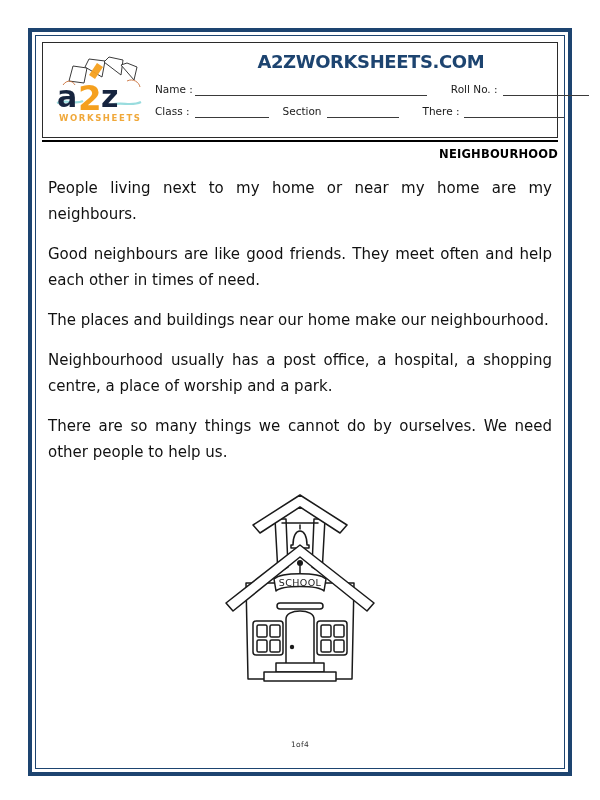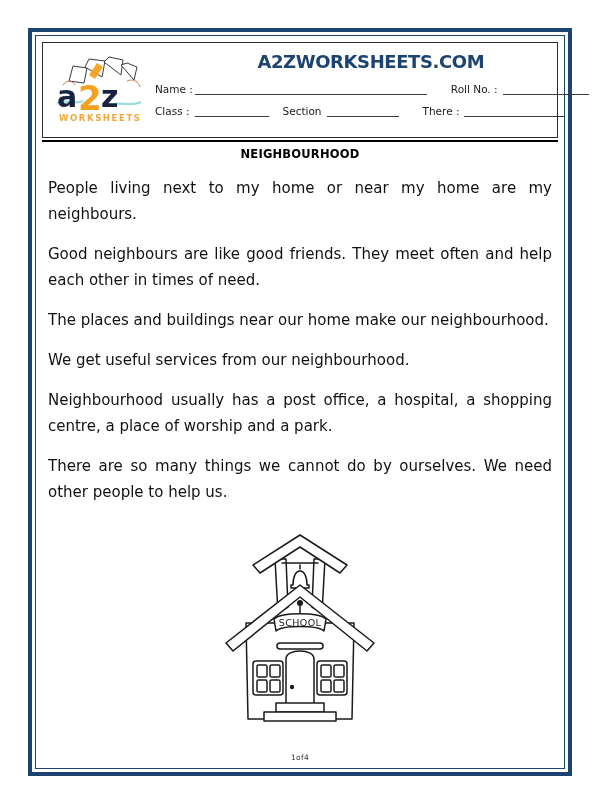--- a/index.html
+++ b/index.html
@@ -91,21 +91,21 @@
 
   .fields {
     margin-top: 6px;
     padding-right: 10px;
     font-family: "DejaVu Sans", sans-serif;
     font-size: 10.5px;
     color: #1a1a1a;
   }
   .field-row {
     display: flex;
-    align-items: flex-start;
+    align-items: center;
     margin-bottom: 9px;
   }
   .field-row:last-child { margin-bottom: 0; }
 
   .field-label {
     white-space: nowrap;
     font-size: 10.5px;
     line-height: 13px;
   }
   .blank {
@@ -120,21 +120,21 @@
   .blank-date   { width: 100px; margin-left: 5px; }
   .gap-lg { width: 24px; flex: 0 0 24px; }
   .gap-sm { width: 14px; flex: 0 0 14px; }
 
   
   .title-rule {
     border-top: 2px solid #000000;
     margin-top: 2px;
   }
   .worksheet-title {
-    text-align: center;
+    text-align: right;
     font-weight: bold;
     font-size: 11.5px;
     letter-spacing: 0.2px;
     margin-top: 5px;
     color: #000;
   }
 
   
   .body-text {
     margin-top: 14px;
@@ -154,21 +154,21 @@
     margin-top: 22px;
     display: flex;
     justify-content: center;
   }
 
   
   .footer {
     position: absolute;
     left: 0;
     right: 0;
-    bottom: 0;
+    bottom: 13px;
     text-align: center;
     font-size: 7.5px;
     color: #333;
     letter-spacing: 0.3px;
   }
 </style>
 </head>
 <body>
 
 <div class="page-frame">
@@ -238,21 +238,20 @@
       </div>
     </div>
 
     <div class="title-rule"></div>
     <div class="worksheet-title">NEIGHBOURHOOD</div>
 
     <div class="body-text">
       <p class="para">People living next to my home or near my home are my neighbours.</p>
       <p class="para">Good neighbours are like good friends. They meet often and help each other in times of need.</p>
       <p class="para">The places and buildings near our home make our neighbourhood.</p>
-      <p class="para">We get useful services from our neighbourhood.</p>
       <p class="para">Neighbourhood usually has a post office, a hospital, a shopping centre, a place of worship and a park.</p>
       <p class="para">There are so many things we cannot do by ourselves. We need other people to help us.</p>
     </div>
 
     <div class="illustration">
       <svg width="160" height="215" viewBox="0 0 160 215">
         <g fill="#ffffff" stroke="#1a1a1a" stroke-width="1.5" stroke-linejoin="round" stroke-linecap="round">
 
           <path d="M55 32 L58 86 L68 80 L66 32 Z"></path>
           <path d="M105 32 L102 86 L92 80 L94 32 Z"></path>

